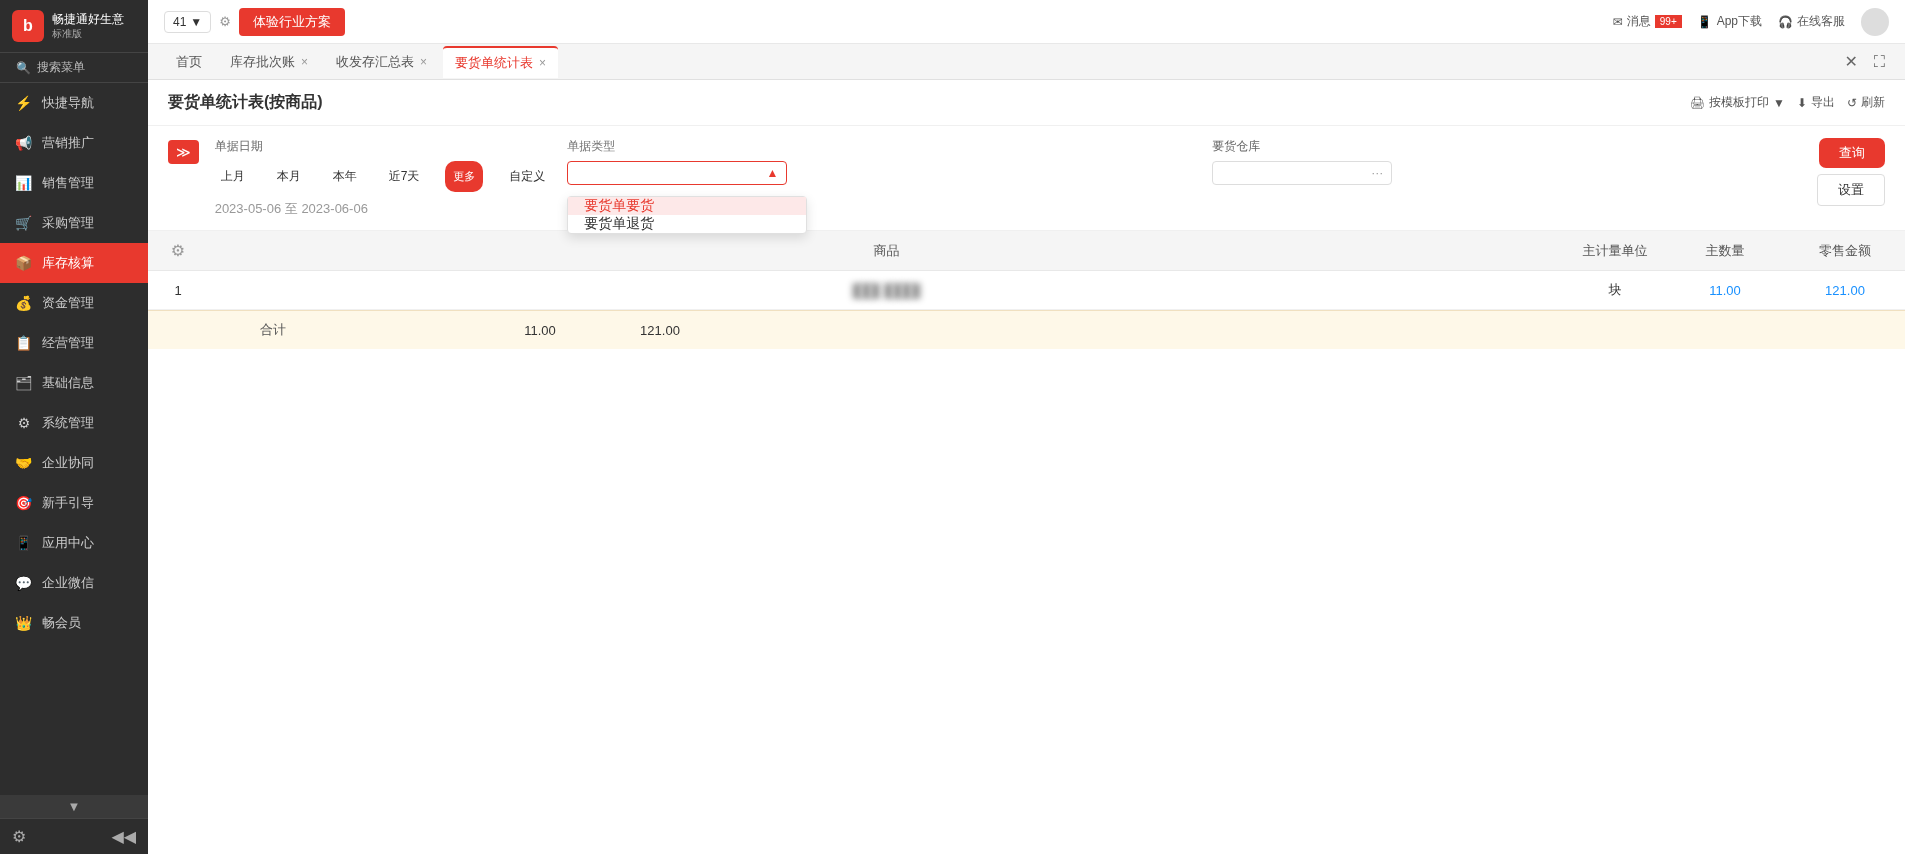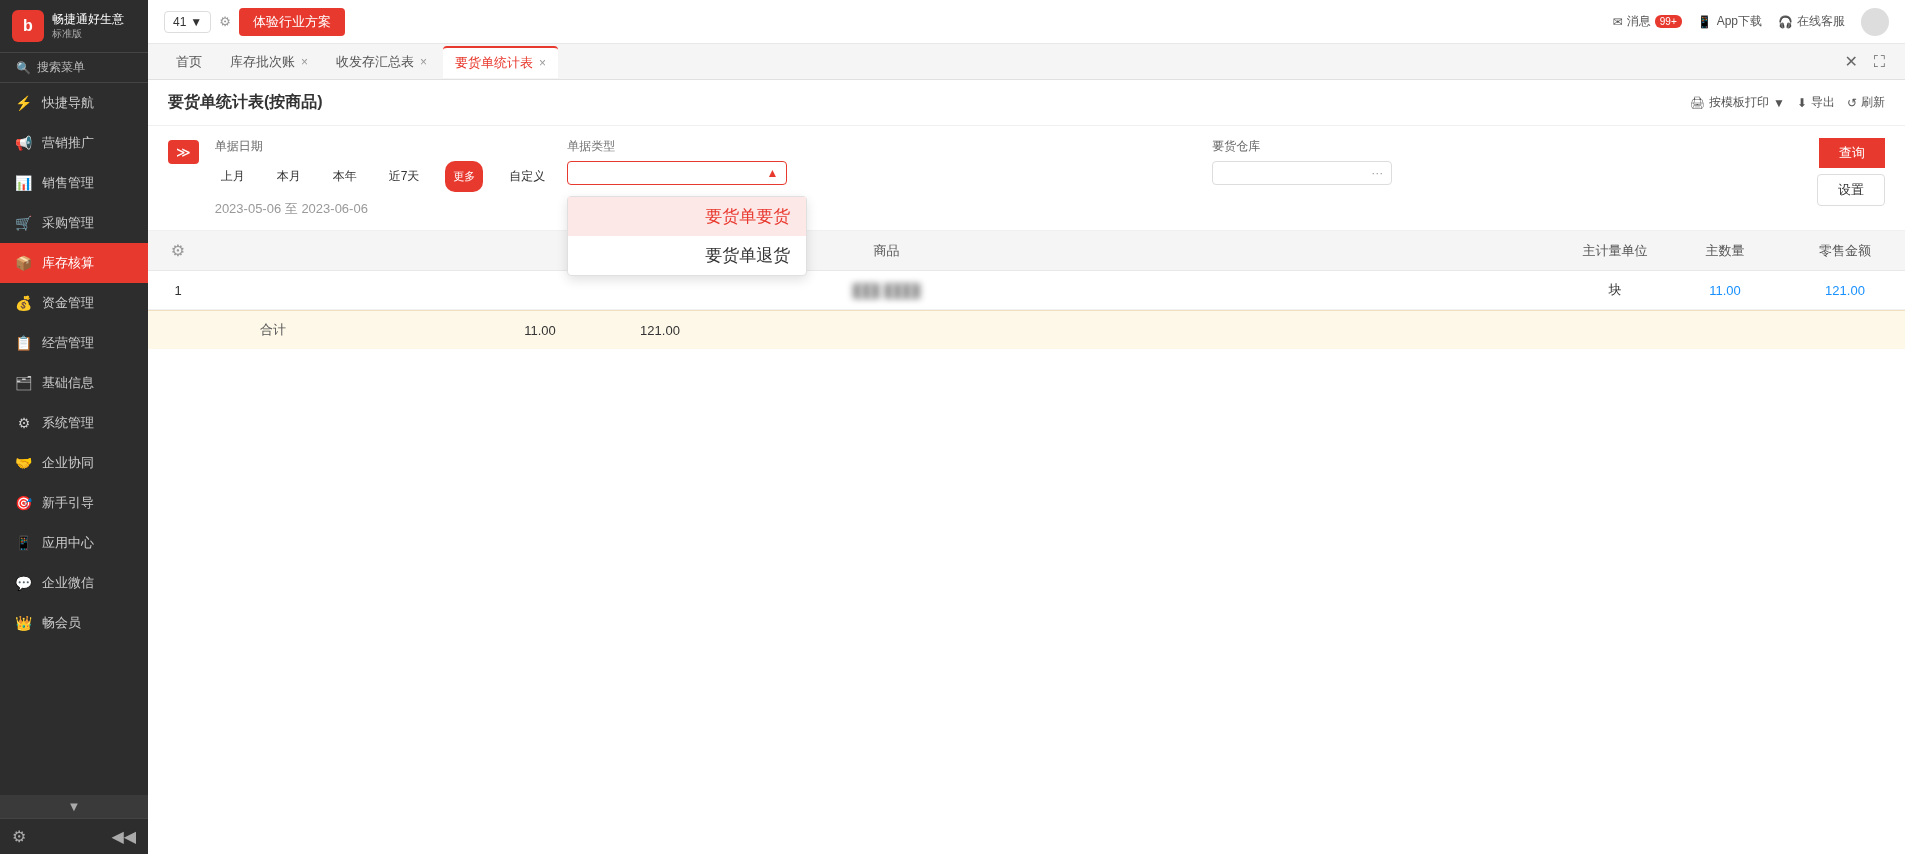--- a/index.html
+++ b/index.html
@@ -90,21 +90,21 @@
       gap: 4px;
     }
     .topbar-trial-btn {
       background: #e8392e; color: #fff;
       border: none; border-radius: 4px;
       padding: 5px 14px; cursor: pointer;
       font-size: 13px;
     }
     .topbar-right { display: flex; align-items: center; gap: 16px; }
     .topbar-right .icon-item { display: flex; align-items: center; gap: 4px; cursor: pointer; color: #555; font-size: 12px; }
-    .topbar-right .badge { background: #e8392e; color: #fff; border-radius: 6px; font-size: 10px; padding: 1px 5px; }
+    .topbar-right .badge { background: #e8392e; color: #fff; border-radius: 0; font-size: 10px; padding: 1px 5px; }
     .topbar-avatar { width: 28px; height: 28px; background: #ddd; border-radius: 50%; }
 
     
     .tabbar {
       background: #f5f5f5;
       display: flex; align-items: center;
       padding: 0 16px;
       height: 36px;
       border-bottom: 1px solid #e0e0e0;
       flex-shrink: 0;
@@ -187,45 +187,44 @@
     .warehouse-label { font-size: 12px; color: #666; }
     .warehouse-select {
       display: flex; align-items: center;
       border: 1px solid #ddd; border-radius: 4px;
       padding: 4px 8px; min-width: 180px;
       background: #fff; cursor: pointer;
       font-size: 12px; color: #333; gap: 4px;
     }
     .query-btn {
       background: #e8392e; color: #fff; border: none;
-      border-radius: 0; padding: 6px 20px; cursor: pointer;
+      border-radius: 7px; padding: 6px 20px; cursor: pointer;
       font-size: 13px; align-self: flex-end;
     }
     .settings-btn {
       background: #fff; color: #333; border: 1px solid #ddd;
       border-radius: 4px; padding: 6px 20px; cursor: pointer;
       font-size: 13px; align-self: flex-end;
     }
 
     
     .dropdown-menu {
       position: absolute;
       background: #fff;
       border: 1px solid #e0e0e0;
       border-radius: 4px;
       box-shadow: 0 4px 12px rgba(0,0,0,0.12);
       z-index: 100;
       min-width: 200px;
     }
     .dropdown-item {
-      padding: 8px 16px;
+      padding: 0 16px;
       cursor: pointer;
-      font-size: 17px;
+      font-size: 14px;
       color: #333;
-      text-align: right;
     }
     .dropdown-item.selected { background: #fde8e8; color: #e8392e; }
 
     
     .table-container { padding: 0 0; overflow-x: auto; }
     table { width: 100%; border-collapse: collapse; }
     thead tr { background: #f5f5f5; }
     th {
       padding: 10px 12px;
       text-align: center;

